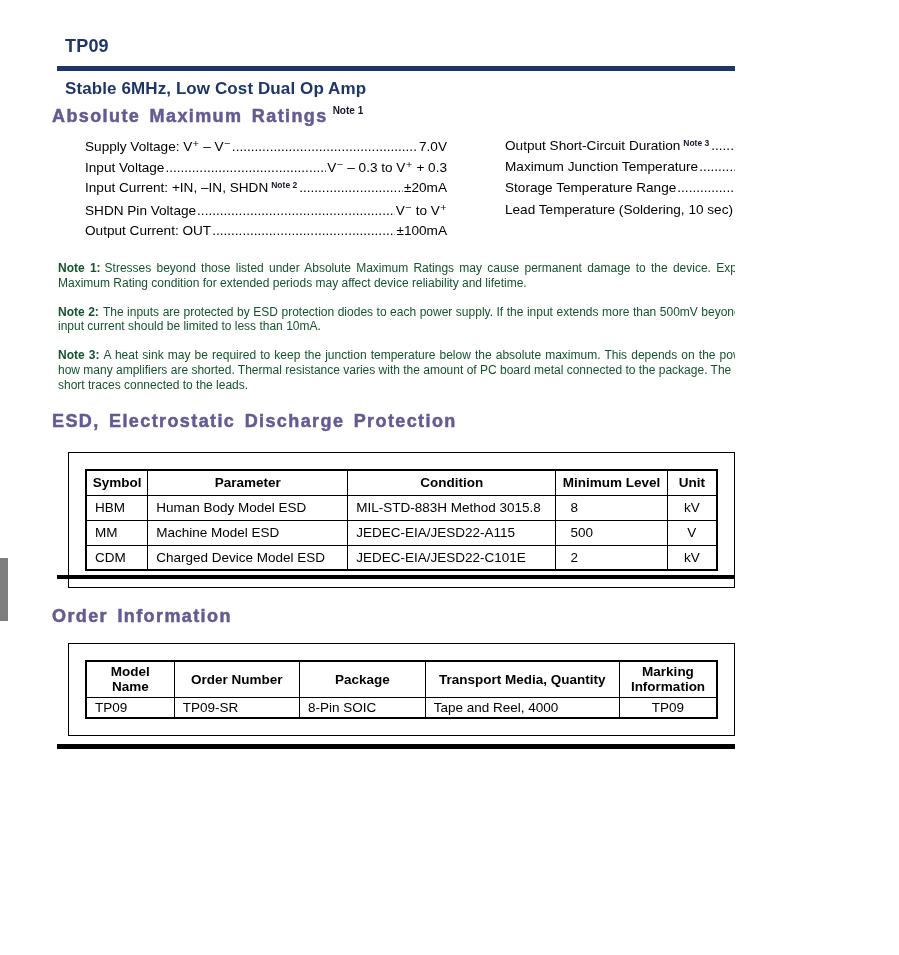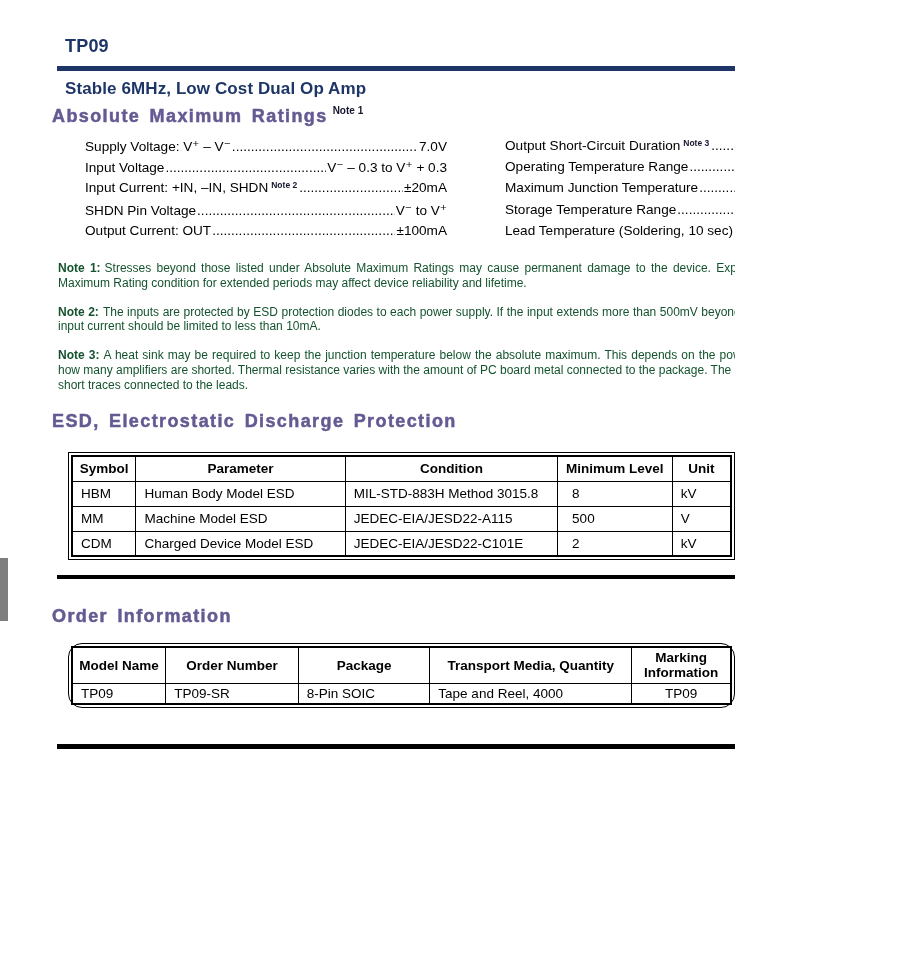--- a/index.html
+++ b/index.html
@@ -44,29 +44,29 @@
   .dot-leader { flex:1 1 auto; overflow:hidden; margin:0 1px; }
   .dot-leader::after { content:"....................................................................................................."; }
   .spec-value { flex:0 0 auto; }
 
   
   .notes-block { left:58px; top:261px; width:800px; }
   .note-para { font-size:12px; line-height:14.6px; text-align:justify; margin-bottom:14.5px; color:#14532d; }
   .note-label { font-weight:bold; margin-right:4px; }
 
   
-  .tbl-frame { border:1px solid #000; padding:2px; background:#fff; }
+  .tbl-frame { border:1px solid #000; padding:16px; background:#fff; }
   table.dtab { border-collapse:collapse; table-layout:fixed; border:2px solid #000; font-size:13.5px; }
   table.dtab th, table.dtab td { border:1.5px solid #000; overflow:hidden; white-space:nowrap; }
   table.dtab th { font-weight:bold; text-align:center; padding:2px 4px; }
   table.dtab td { text-align:left; padding:2px 8px; }
   table.esd th { height:25px; }
   table.esd td { height:25px; }
   table.esd td.minlevel { padding-left:14px; }
-  table.esd td.unit { text-align:left; }
+  table.esd td.unit { text-align:center; }
   table.ord th { height:36px; line-height:15px; white-space:normal; }
   table.ord td { height:21px; }
   table.ord td.center { text-align:center; }
 
   .rule-black { background:#000; }
   .gray-marker { left:0; top:558px; width:8px; height:63px; background:#7e7e7e; }
 </style>
 </head>
 <body>
 
@@ -106,25 +106,20 @@
       <span class="dot-leader"></span>
       <span class="spec-value">±100mA</span>
     </div>
   </div>
 
   <div class="abs spec-col" style="left:505px; top:138px; width:352px;">
     <div class="spec-row">
       <span class="spec-label"><span>Output Short-Circuit Duration</span><sup class="note-ref">Note 3</sup></span>
       <span class="dot-leader"></span>
       <span class="spec-value">Infinite</span>
-    </div>
-    <div class="spec-row">
-      <span class="spec-label"><span>Operating Temperature Range</span></span>
-      <span class="dot-leader"></span>
-      <span class="spec-value">–40°C to 125°C</span>
     </div>
     <div class="spec-row">
       <span class="spec-label"><span>Maximum Junction Temperature</span></span>
       <span class="dot-leader"></span>
       <span class="spec-value">150°C</span>
     </div>
     <div class="spec-row">
       <span class="spec-label"><span>Storage Temperature Range</span></span>
       <span class="dot-leader"></span>
       <span class="spec-value">–65°C to 150°C</span>
@@ -186,21 +181,21 @@
         </tr>
       </tbody>
     </table>
   </div>
 
   <div class="abs gray-marker"></div>
   <div class="abs rule-black" style="left:57px; top:575px; width:792px; height:4px;"></div>
 
   <div class="abs section-heading" style="left:52px; top:606px;">Order Information</div>
 
-  <div class="abs tbl-frame" style="left:68px; top:643px;border-radius:14px;">
+  <div class="abs tbl-frame" style="left:68px; top:643px;">
     <table class="dtab ord">
       <colgroup>
         <col style="width:115px">
           <col style="width:162px">
           <col style="width:154px">
           <col style="width:231px">
           <col style="width:107px">
       </colgroup>
       <thead>
         <tr>

